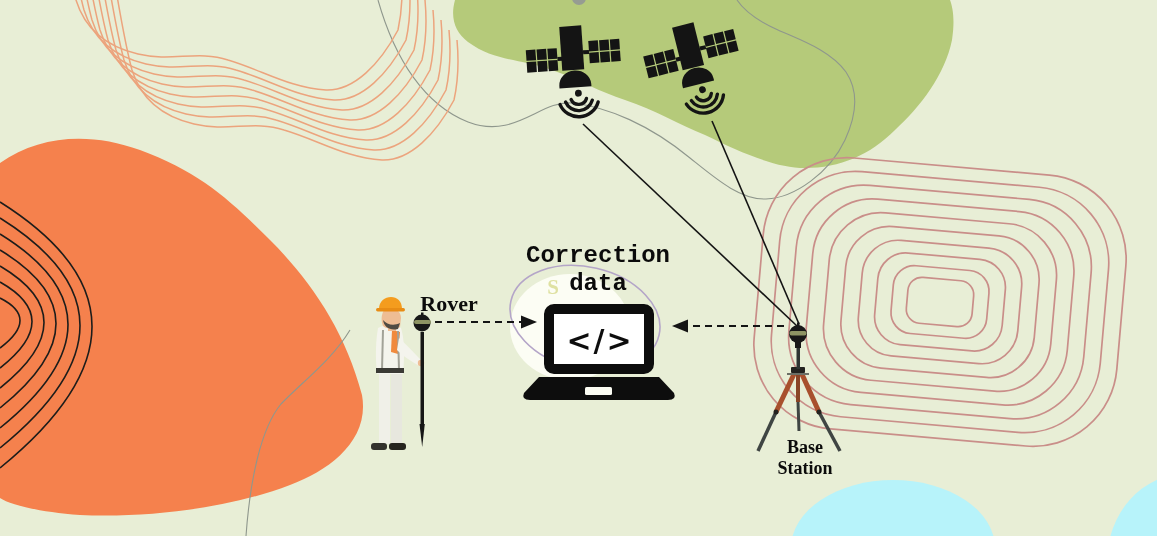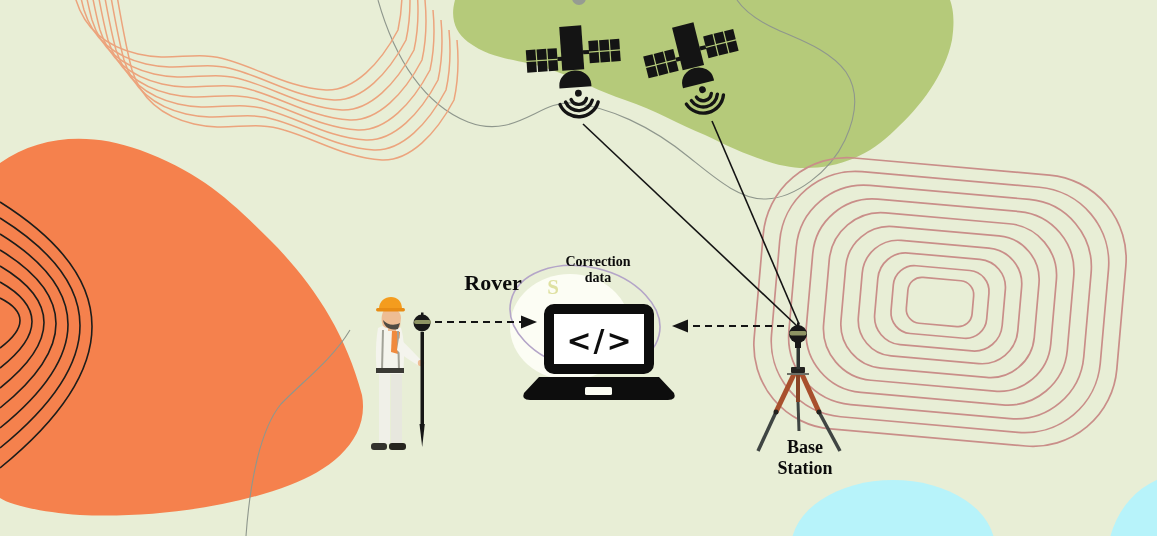--- a/index.html
+++ b/index.html
@@ -3,22 +3,22 @@
 <meta charset="utf-8">
 <style>
   html,body{margin:0;padding:0;background:#dfe5cb;}
   .stage{position:relative;width:1157px;height:536px;overflow:hidden;
          font-family:"Liberation Serif",serif;}
   .stage svg{position:absolute;left:0;top:0;}
   .label{position:absolute;transform:translate(-50%,-50%);
          font-weight:700;color:#0b0b0b;text-align:center;
          white-space:pre-line;line-height:1.15;
          font-family:"Liberation Serif",serif;}
-  #lab-rover{left:449px;top:283px;font-size:22px;margin-left:44px;}
-  #lab-corr{left:598px;top:270px;font-size:14px;}
+  #lab-rover{left:449px;top:304px;font-size:22px;}
+  #lab-corr{left:598px;top:270px;font-size:24px;font-family:Liberation Mono, monospace;}
   #lab-base{left:805px;top:458px;font-size:18px;}
   #lab-code{left:600px;top:341px;font-family:"DejaVu Sans",sans-serif;
             font-size:30px;letter-spacing:2px;color:#0d0d0d;}
   #lab-s{left:553px;top:287px;font-size:21px;color:#dfe1a2;}
 </style>
 </head>
 <body>
 
 <div class="stage">
 <svg width="1157" height="536" viewBox="0 0 1157 536">

